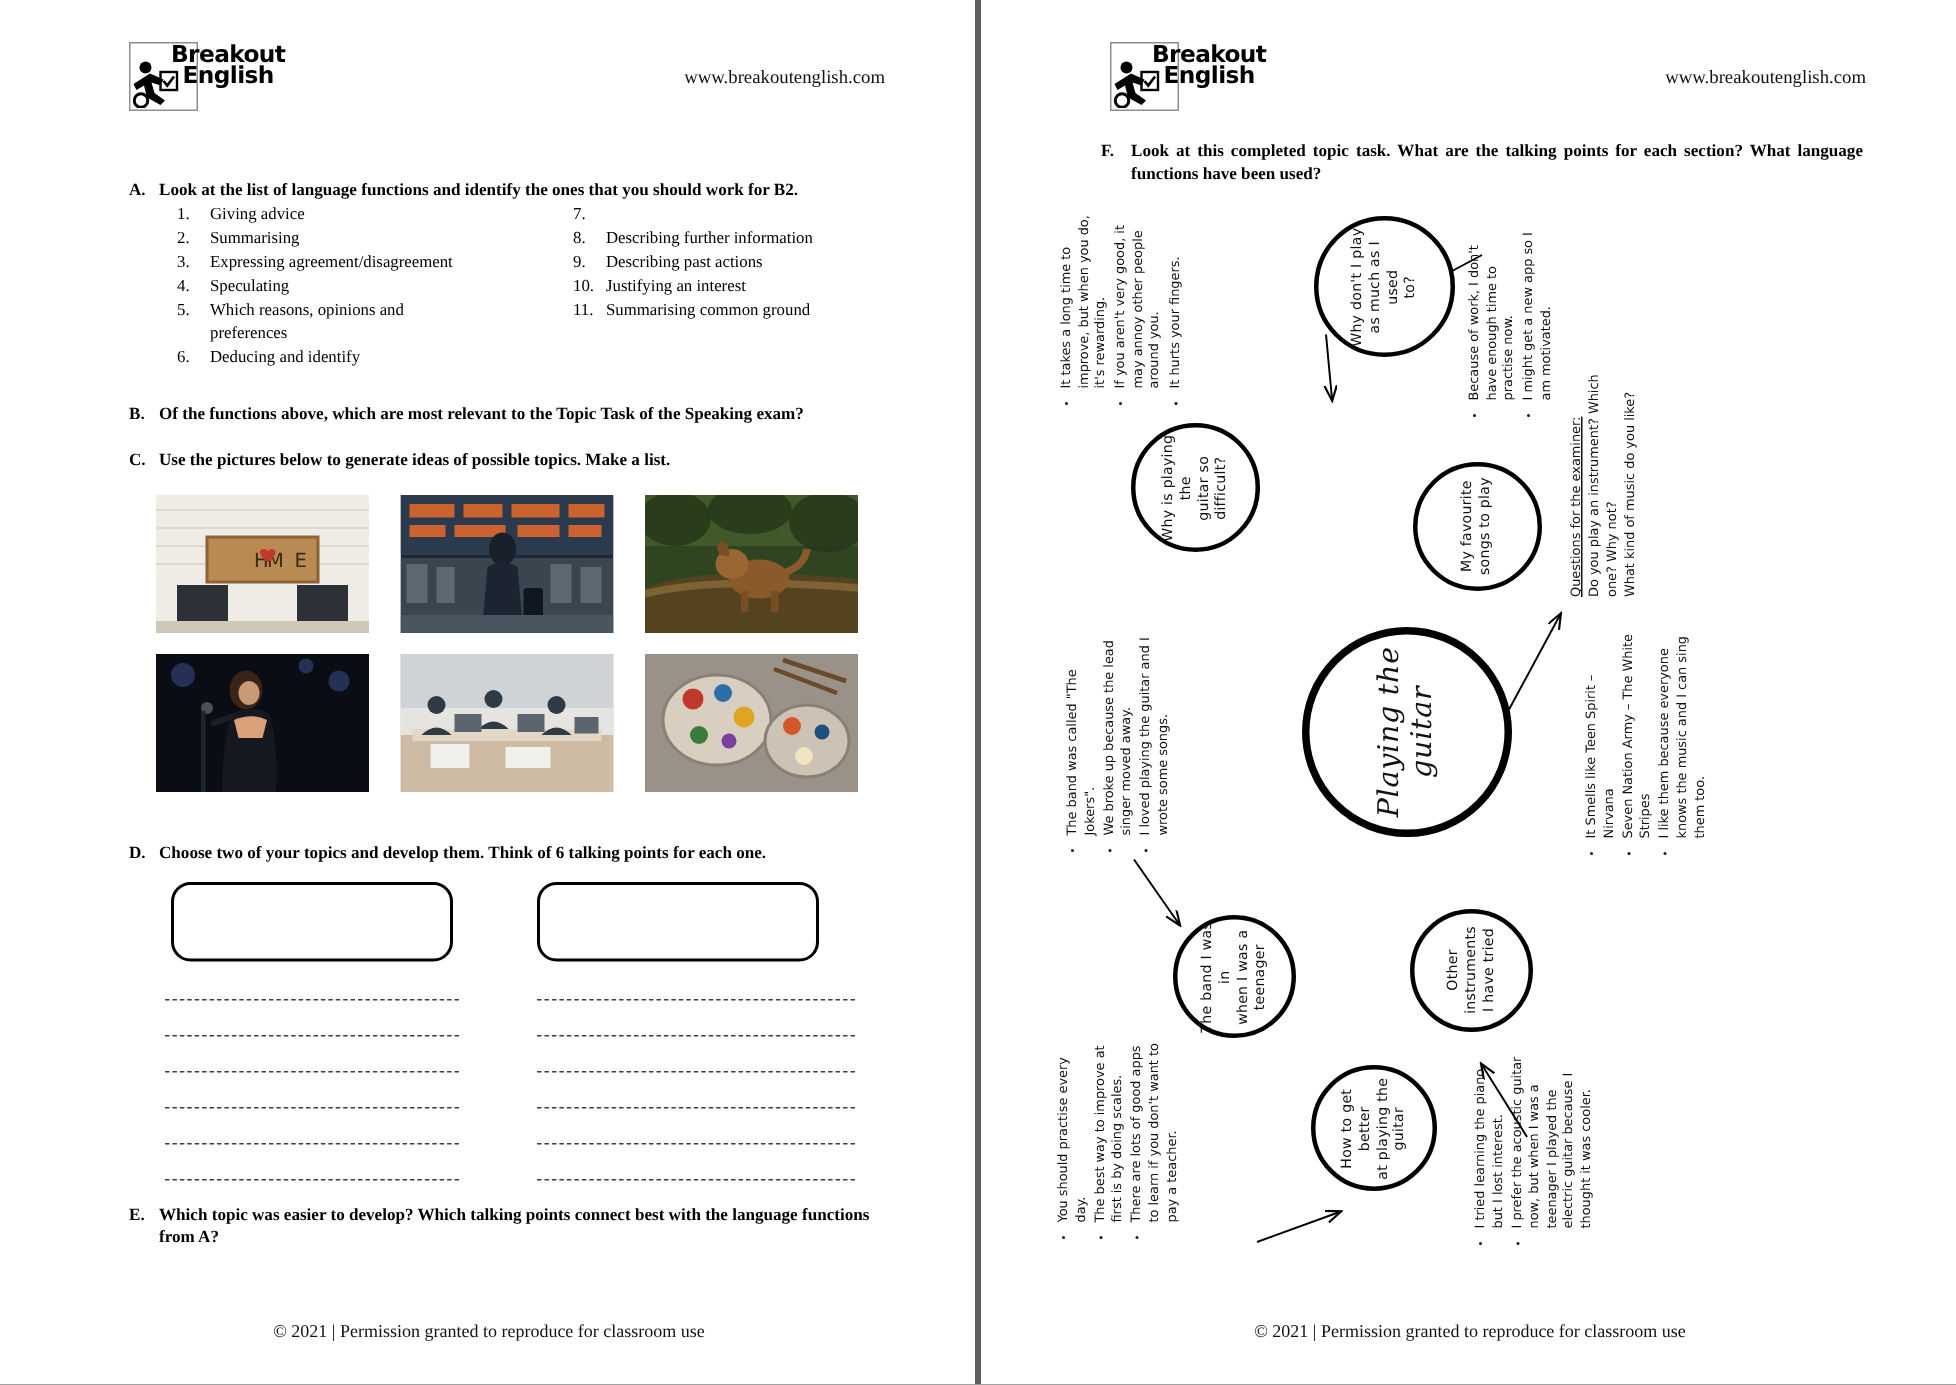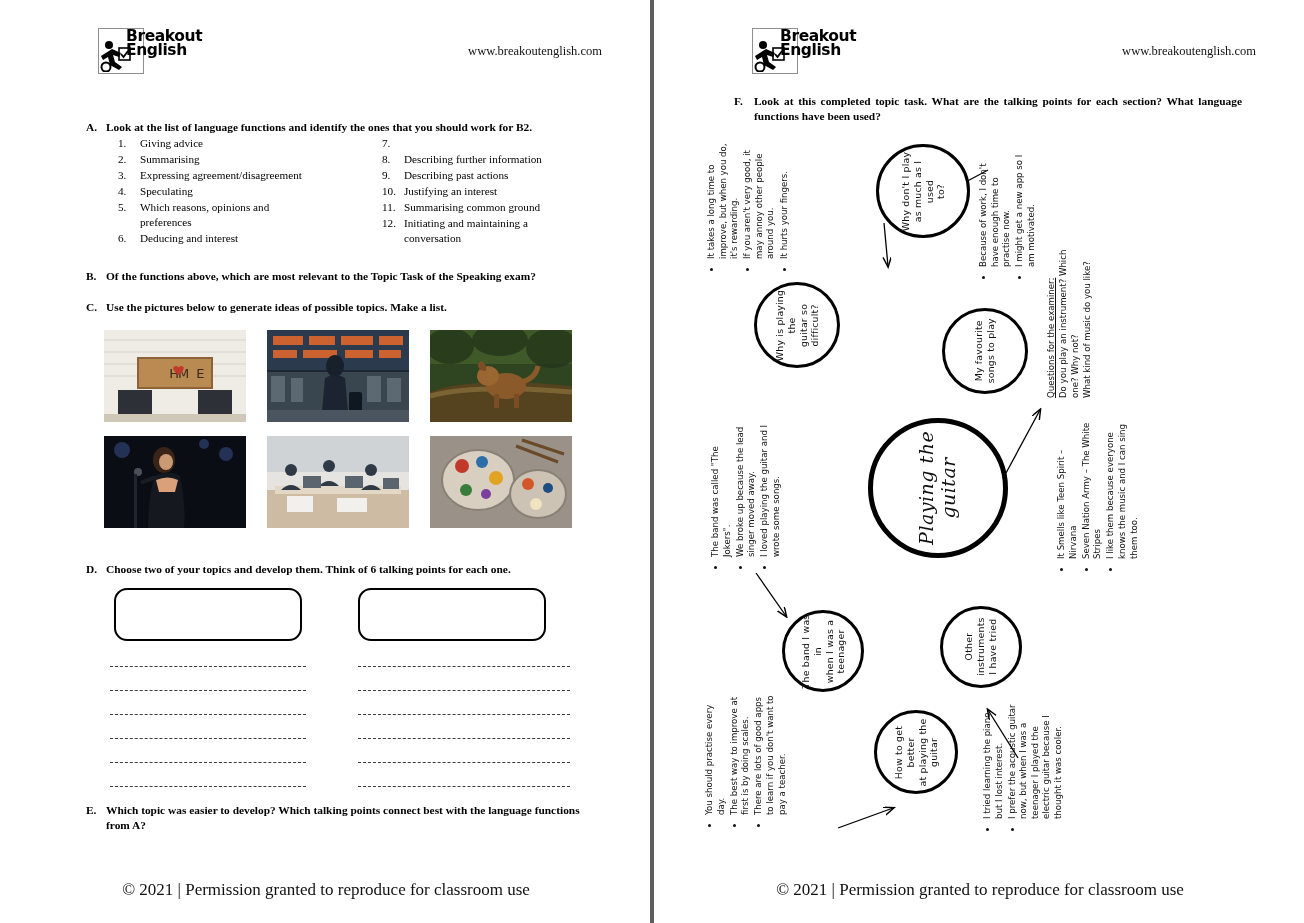--- a/index.html
+++ b/index.html
@@ -25,21 +25,21 @@
 
   .sheet {
     position: absolute;
     top: 8px; left: 14px;
     width: 624px; height: 905px;
     background: #fff;
     box-sizing: border-box;
   }
 
   
-  .hdr { position: absolute; left: 84px; top: 20px; width: 504px; height: 58px; }
+  .hdr { position: absolute; left: 72px; top: 20px; width: 504px; height: 58px; text-align: center; }
   .logo { position: absolute; left: 0; top: 0; width: 104px; height: 46px; }
   .logo-text { position: absolute; left: 28px; top: 1px; line-height: 0.92;
      font-family: "DejaVu Sans", sans-serif; font-weight: 700; font-size: 15.5px;
      letter-spacing: -0.4px; color: #000; }
   .logo-box { position: absolute; left: 0px; top: 0px; width: 44px; height: 44px;
      border: 1.5px solid #8e8e8e; }
   .logo-runner { position: absolute; left: 2px; top: 12px; width: 34px; height: 32px; }
   .site { position: absolute; right: 0; top: 16px; font-size: 12.5px; color: #111;
      font-family: "Liberation Serif", serif; white-space: nowrap; }
 
@@ -69,21 +69,21 @@
 
   
   .tbox { position: absolute; width: 184px; height: 49px;
      border: 2.6px solid #000; border-radius: 13px; background: #fff; }
 
   
   .dline { position: absolute; height: 0; border-top: 1.6px dashed #3d3d3d; }
 
   
   .foot { position: absolute; left: 0; right: 0; top: 872px; text-align: center;
-     font-size: 17px; color: #111; font-family: "Liberation Serif", serif; }
+     font-size: 12px; color: #111; font-family: "Liberation Serif", serif; }
 
   
   .map { position: absolute; left: 20px; top: 110px; width: 600px; height: 745px; }
   .bub {
     position: absolute; border-radius: 50%; border: 3.4px solid #000;
     background: #fff; display: flex; align-items: center; justify-content: center;
     box-sizing: border-box;
   }
   .bub .btx {
     transform: rotate(-90deg);
@@ -161,21 +161,21 @@
         <div class="row">
             <span class="num">4.</span>
             <span class="lbl">Speculating</span>
           </div>
         <div class="row">
             <span class="num">5.</span>
             <span class="lbl">Which reasons, opinions and preferences</span>
           </div>
         <div class="row">
             <span class="num">6.</span>
-            <span class="lbl">Deducing and interest</span>
+            <span class="lbl">Deducing and identify</span>
           </div>
       </div>
 
       <div class="fl" style="left:368px; top:128px; width:205px;">
         <div class="row">
             <span class="num">7.</span>
           </div>
         <div class="row">
             <span class="num">8.</span>
             <span class="lbl">Describing further information</span>
@@ -184,24 +184,20 @@
             <span class="num">9.</span>
             <span class="lbl">Describing past actions</span>
           </div>
         <div class="row">
             <span class="num">10.</span>
             <span class="lbl">Justifying an interest</span>
           </div>
         <div class="row">
             <span class="num">11.</span>
             <span class="lbl">Summarising common ground</span>
-          </div>
-        <div class="row">
-            <span class="num">12.</span>
-            <span class="lbl">Initiating and maintaining a conversation</span>
           </div>
       </div>
 
       <div class="q" style="left:72px; top:261px; width:504px;">
         <span class="lt">B.</span>
         <span class="tx">Of the functions above, which are most relevant to the Topic Task of the Speaking exam?</span>
       </div>
 
       <div class="q" style="left:72px; top:292px; width:504px;">
         <span class="lt">C.</span>

